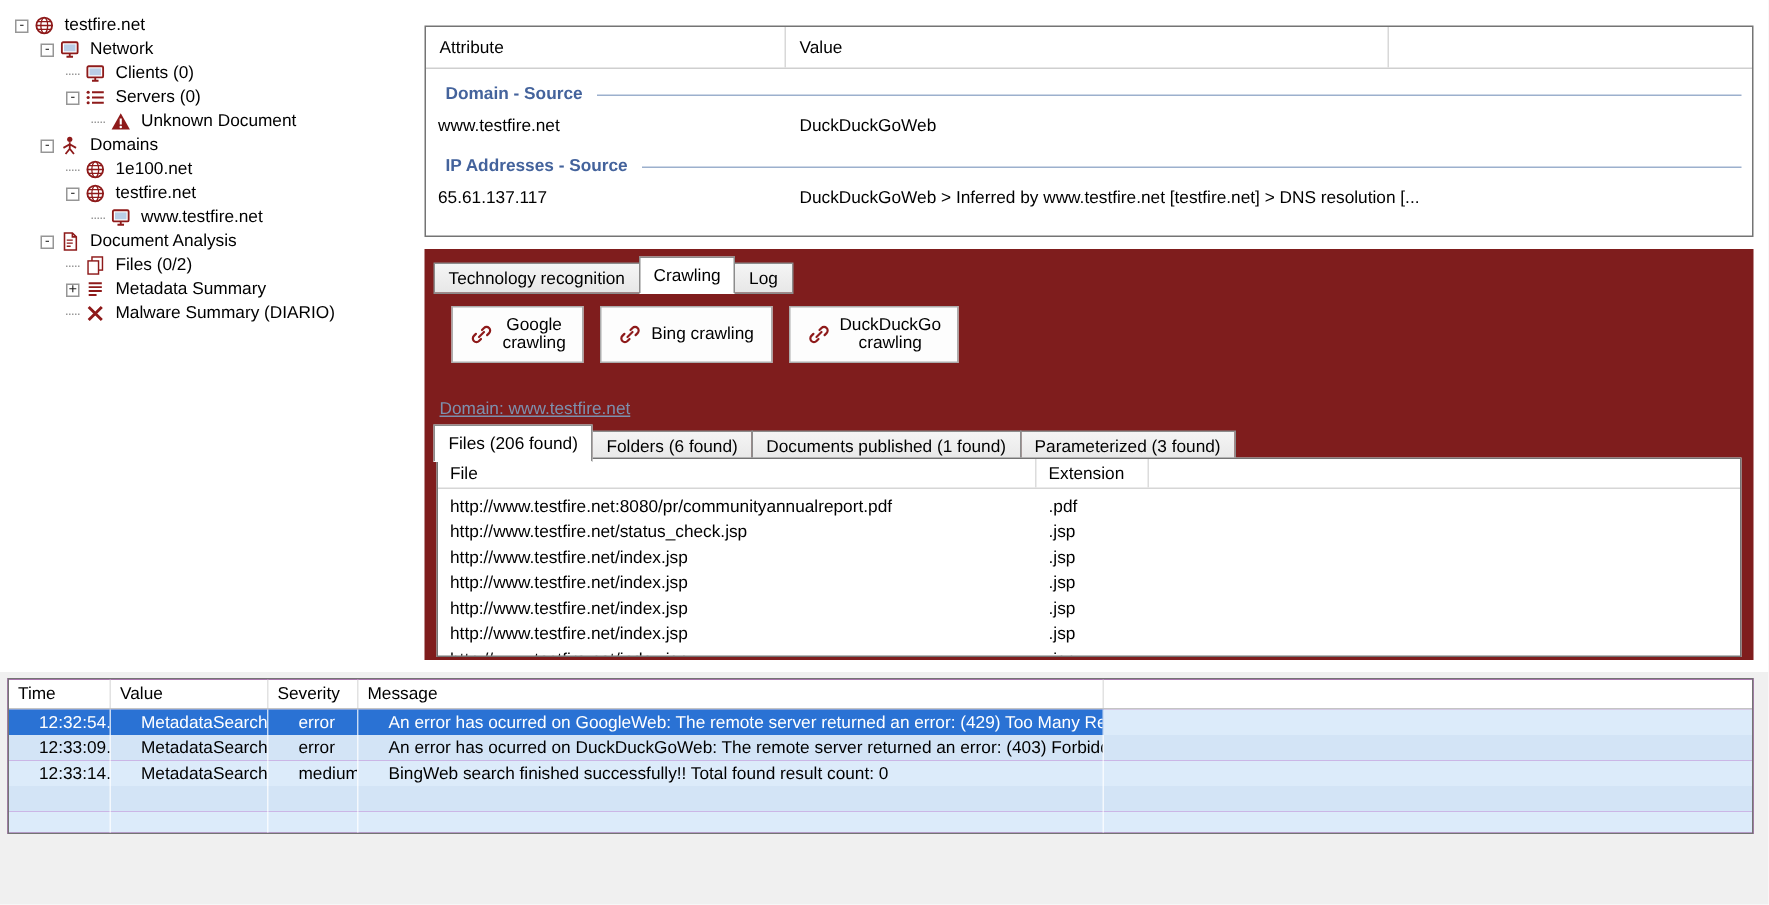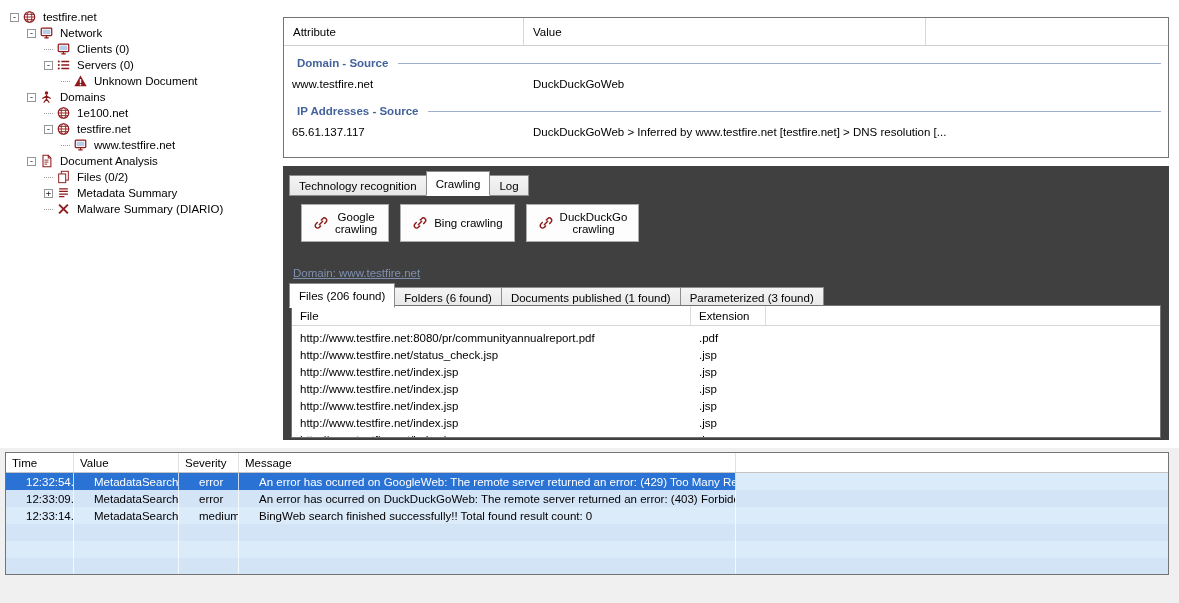--- a/index.html
+++ b/index.html
@@ -27,21 +27,21 @@
   .attr-col1 { width:240px; }
   .attr-col2 { width:402px; }
   .attr-col3 { flex:1; border-right:none !important; }
   .attr-section { display:flex; align-items:center; height:20px; margin-top:7px; padding-left:13px; color:#44639c; font-weight:bold; }
   .sec-rule { flex:1; height:1px; background:#9cb0cd; margin:0 7px 0 10px; }
   .attr-row { display:flex; height:21px; align-items:center; }
   .attr-row .a { width:240px; padding-left:8px; }
   .attr-row .v { flex:1; padding-left:9px; white-space:nowrap; overflow:hidden; }
 
   
-  .crawl-panel { position:absolute; left:283px; top:166px; width:886px; height:274px; background:#404040; }
+  .crawl-panel { position:absolute; left:283px; top:166px; width:886px; height:274px; background:#7f1d1d; }
   .tabstrip { position:absolute; display:inline-flex; align-items:flex-end; }
   #main-tabs { left:6px; top:5px; }
   #sub-tabs  { left:6px; top:117px; }
   .tab { background:linear-gradient(#f5f5f5,#e7e7e7); border:1px solid #8c8c8c; padding:0 9px; height:21px;
          display:flex; align-items:center; margin-right:-1px; position:relative; cursor:default; }
   .tab.active { background:#fff; height:25px; z-index:2; border-bottom:1px solid #fff; }
 
   .buttons-row { position:absolute; left:18px; top:38px; display:flex; gap:11px; }
   .crawl-btn { font-family:inherit; font-size:11.5px; background:#fdfdfd; border:1px solid #acacac;
                height:38px; display:flex; align-items:center; gap:6px; padding:0 11px; cursor:default; }
@@ -54,21 +54,21 @@
   .files-table { position:absolute; left:8px; top:139px; width:870px; height:133px; background:#fff; border:1px solid #747474; overflow:hidden; }
   .files-header { display:flex; height:20px; border-bottom:1px solid #d6d6d6; }
   .files-header > div { display:flex; align-items:center; padding-left:8px; border-right:1px solid #dcdcdc; height:100%; }
   .fcol1 { width:399px; } .fcol2 { width:75px; } .fcol3 { flex:1; border-right:none !important; }
   .file-rows { padding-top:3px; }
   .file-row { display:flex; height:17px; align-items:center; }
   .file-row .fc1 { width:399px; padding-left:8px; white-space:nowrap; overflow:hidden; }
   .file-row .fc2 { width:75px; padding-left:8px; }
 
   
-  .log-panel { position:absolute; left:5px; top:452px; width:1164px; height:123px; border:1px solid #747474; background:#a21caf; overflow:hidden; }
+  .log-panel { position:absolute; left:5px; top:452px; width:1164px; height:104px; border:1px solid #747474; background:#a21caf; overflow:hidden; }
   .log-header { display:flex; height:20px; background:#fff; border-bottom:1px solid #c4c4c4; }
   .log-header > div { display:flex; align-items:center; padding-left:6px; border-right:1px solid #e2e2e2; height:100%; }
   .lcol-time { width:68px; } .lcol-source { width:105px; } .lcol-sev { width:60px; } .lcol-msg { width:497px; }
   .lcol-rest { flex:1; border-right:none !important; }
   .log-row { display:flex; height:17px; }
   .log-row .cell { display:flex; align-items:center; padding-left:20px; height:100%;
                    border-right:1px solid rgba(255,255,255,.75); white-space:nowrap; overflow:hidden; }
   .log-row.base { background:#dcebfa; }
   .log-row.alt  { background:#d3e4f6; }
   .log-row.selected .cell:not(.lcol-rest) { background:#2a72d4; color:#fff; }

